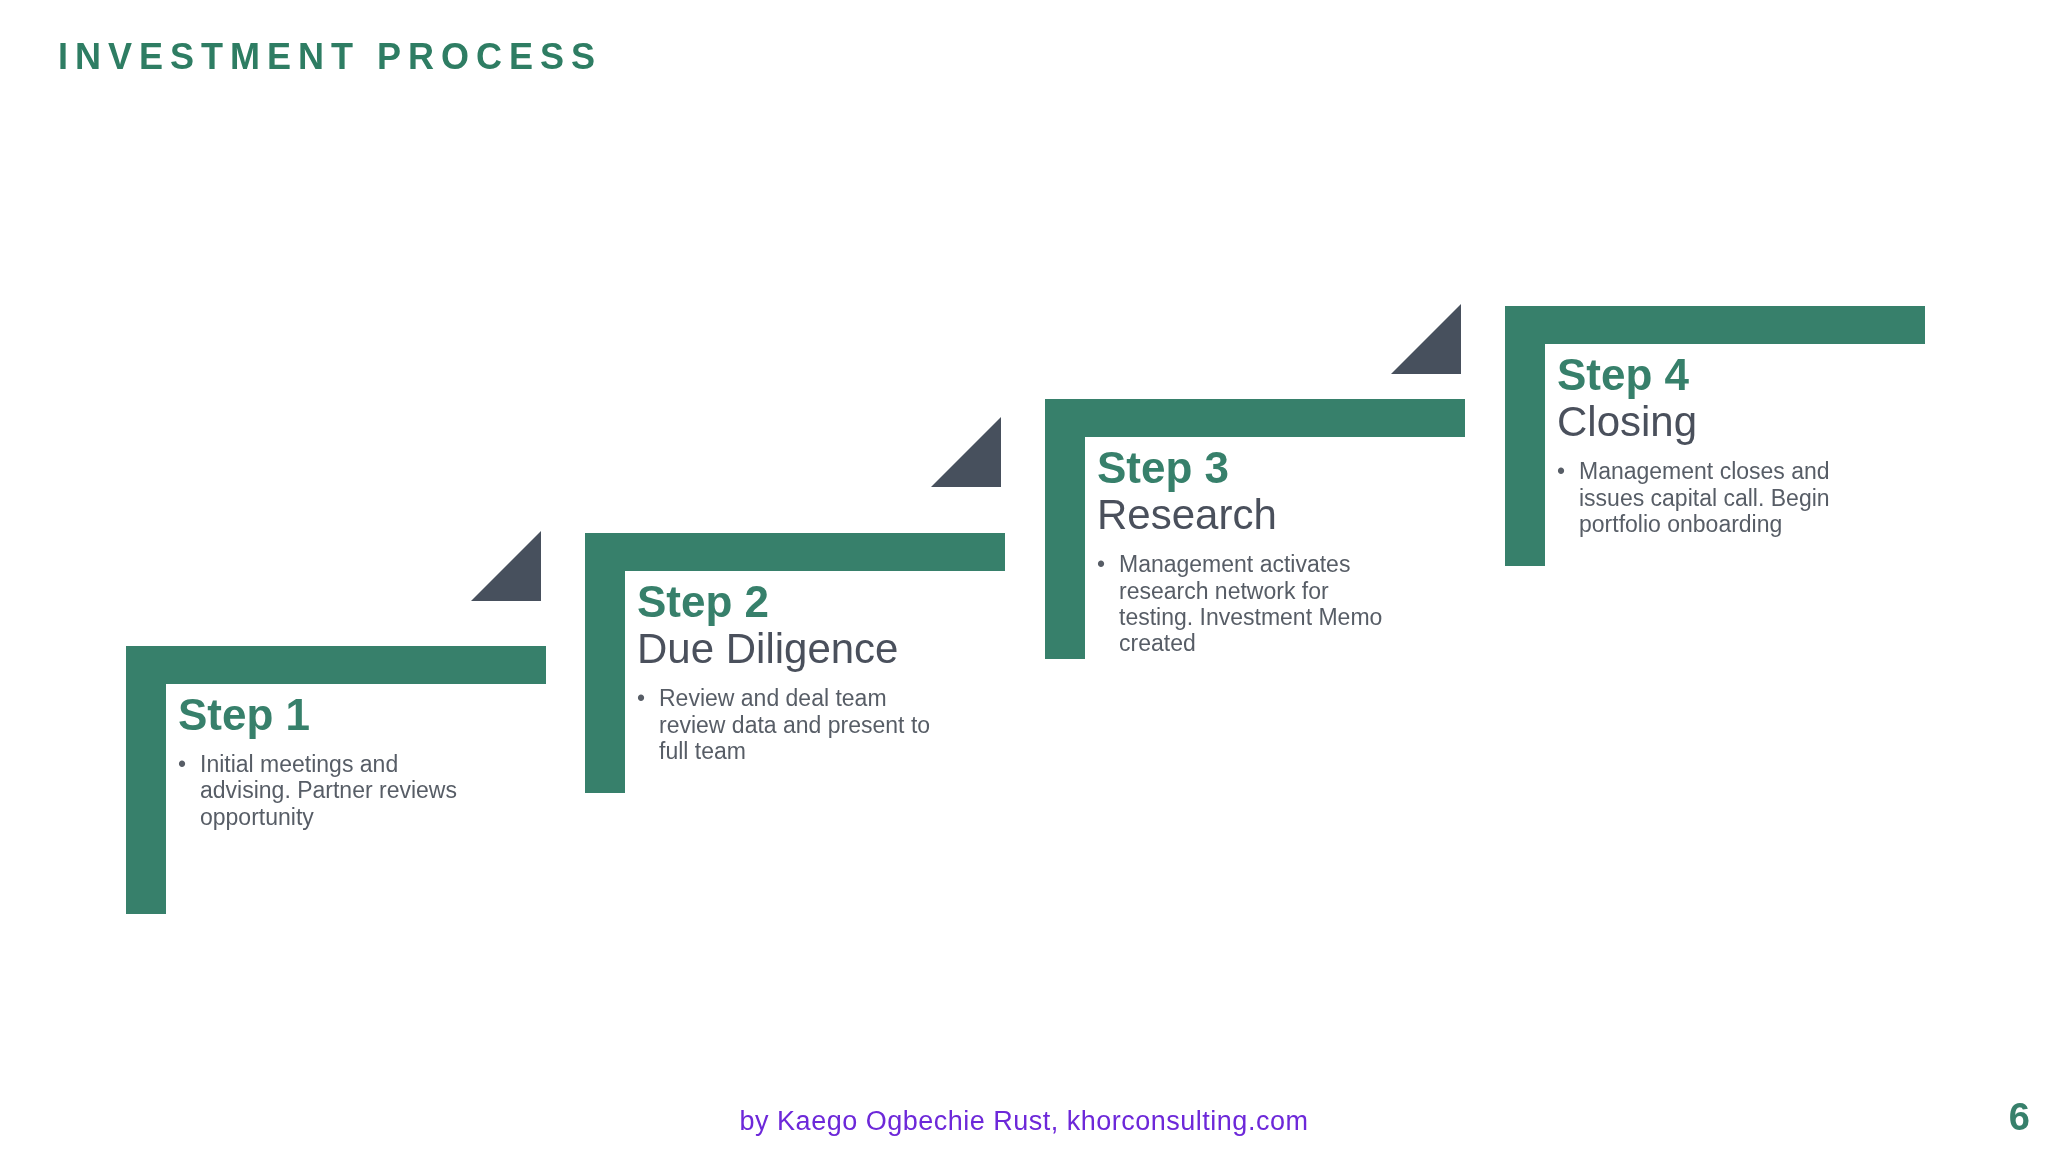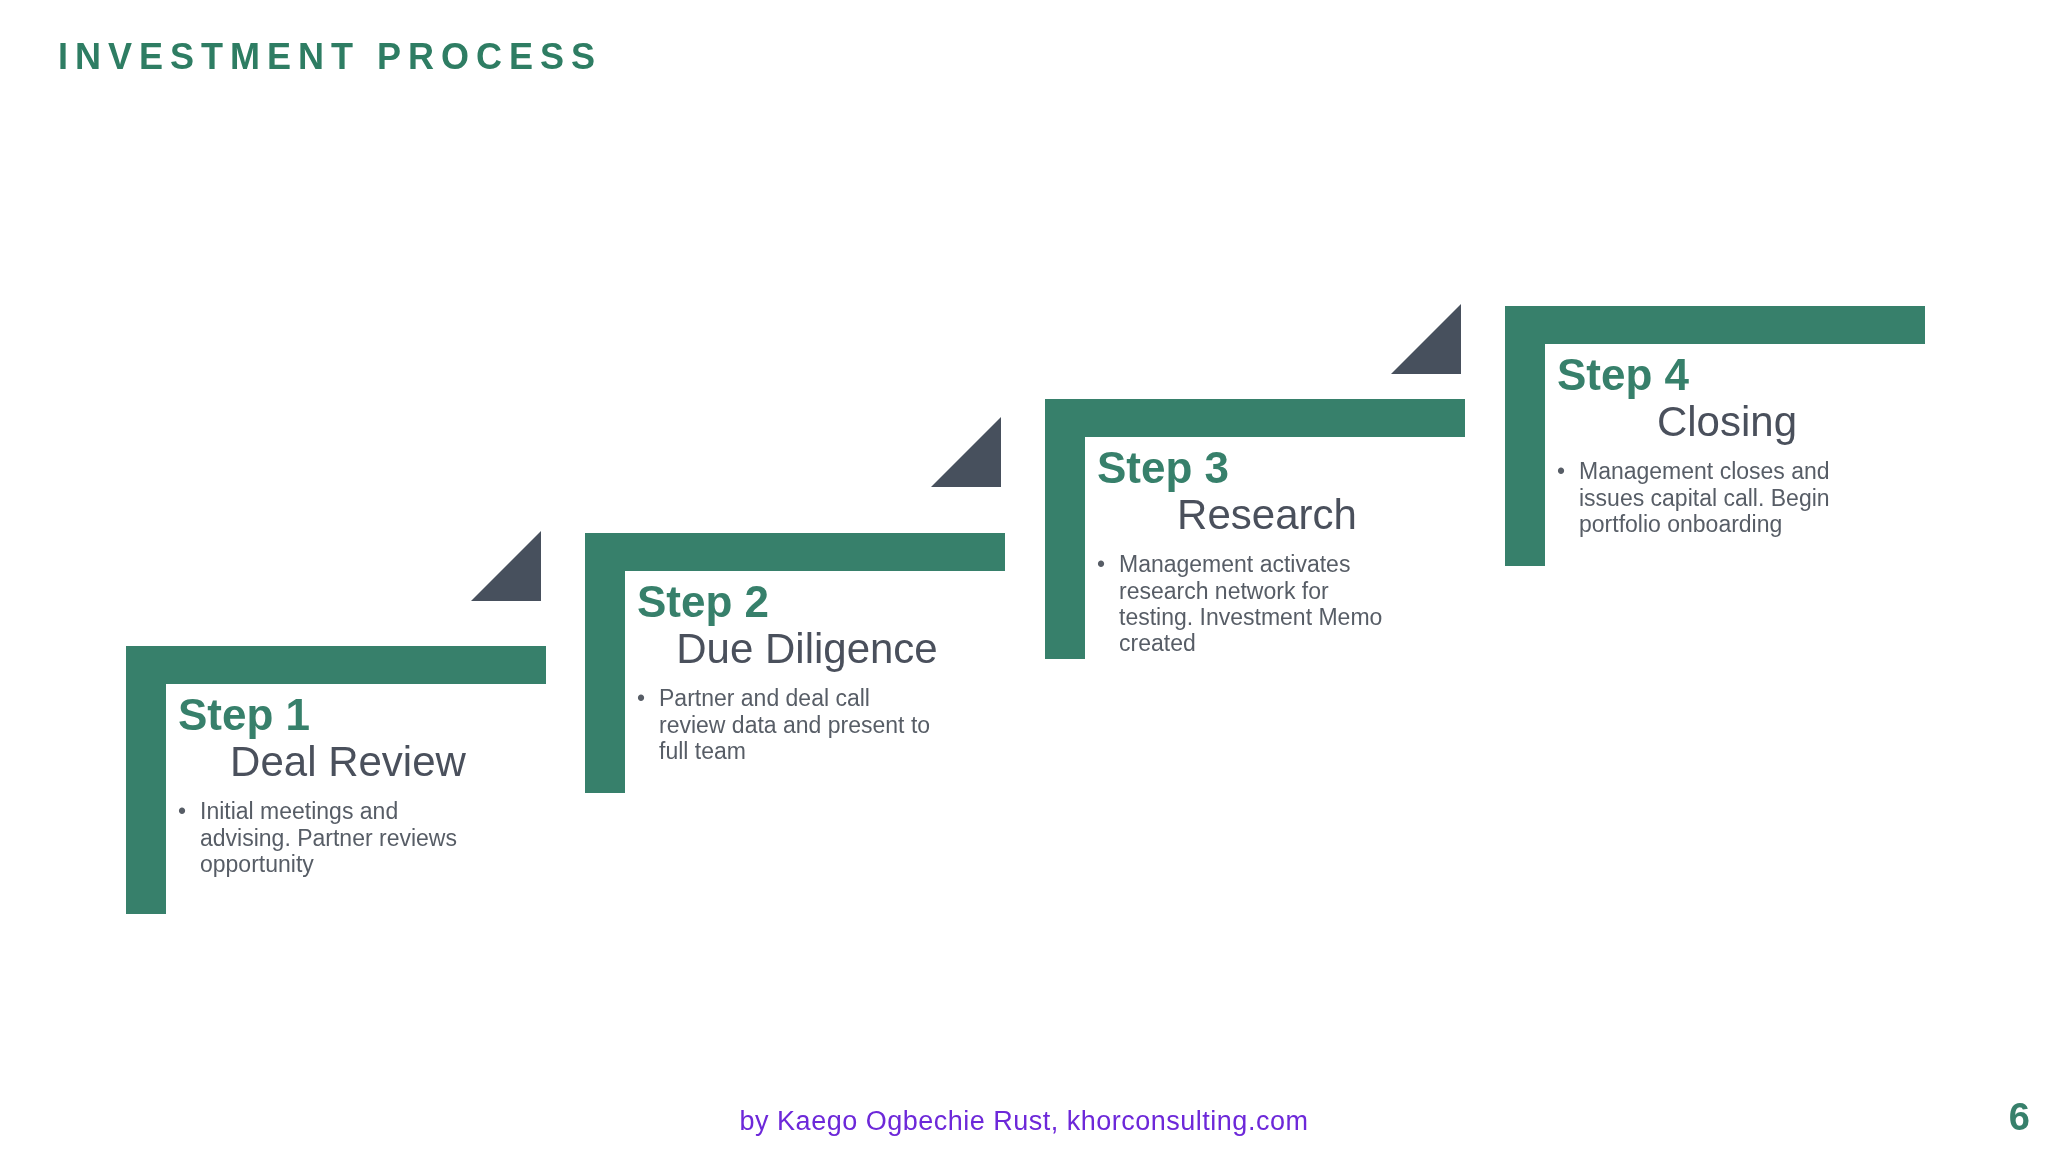--- a/index.html
+++ b/index.html
@@ -57,21 +57,20 @@
     font-weight: bold;
     color: #37806B;
     line-height: 1.05;
   }
   .step-subtitle {
     font-size: 42px;
     font-weight: 400;
     color: #4A505C;
     line-height: 1.1;
     margin-top: 1px;
-    text-align: center;
   }
   .step-bullet {
     margin-top: 13px;
     display: flex;
     align-items: flex-start;
     font-size: 23px;
     line-height: 1.14;
     color: #575D66;
     width: 300px;
   }
@@ -125,39 +124,38 @@
 
 <div class="slide">
 
   <div class="slide-title">INVESTMENT PROCESS</div>
 
   <div class="step step1">
     <div class="hbar"></div>
     <div class="vbar"></div>
     <div class="content">
       <div class="step-label">Step 1</div>
-      <div class="step-subtitle">Deal Review</div>
       <div class="step-bullet">
         <span class="dot">•</span>
         <span class="bullet-text">Initial meetings and advising. Partner reviews opportunity</span>
       </div>
     </div>
   </div>
 
   <div class="tri tri2"></div>
 
   <div class="step step2">
     <div class="hbar"></div>
     <div class="vbar"></div>
     <div class="content">
       <div class="step-label">Step 2</div>
       <div class="step-subtitle">Due Diligence</div>
       <div class="step-bullet">
         <span class="dot">•</span>
-        <span class="bullet-text">Partner and deal call review data and present to full team</span>
+        <span class="bullet-text">Review and deal team review data and present to full team</span>
       </div>
     </div>
   </div>
 
   <div class="tri tri3"></div>
 
   <div class="step step3">
     <div class="hbar"></div>
     <div class="vbar"></div>
     <div class="content">

